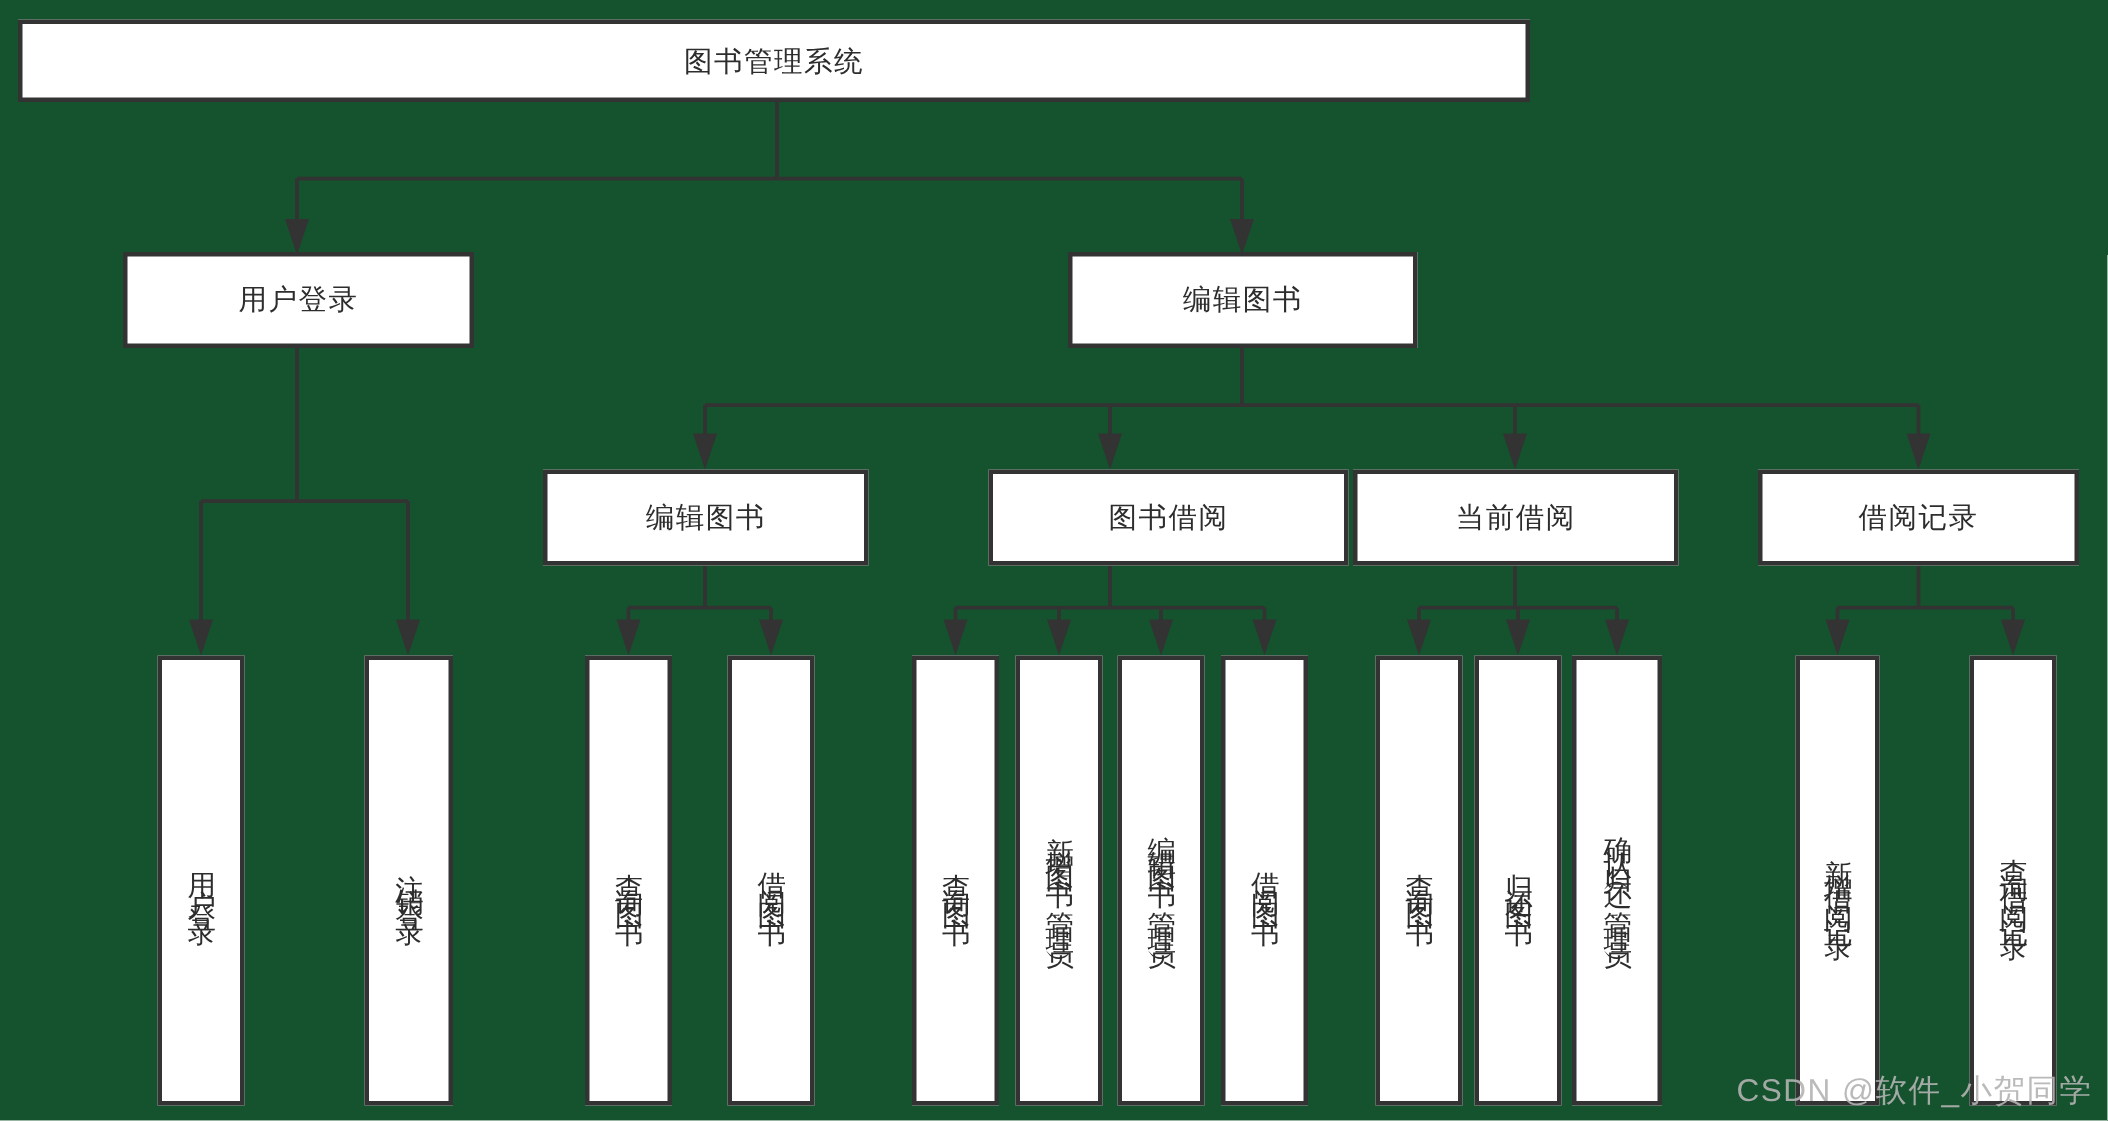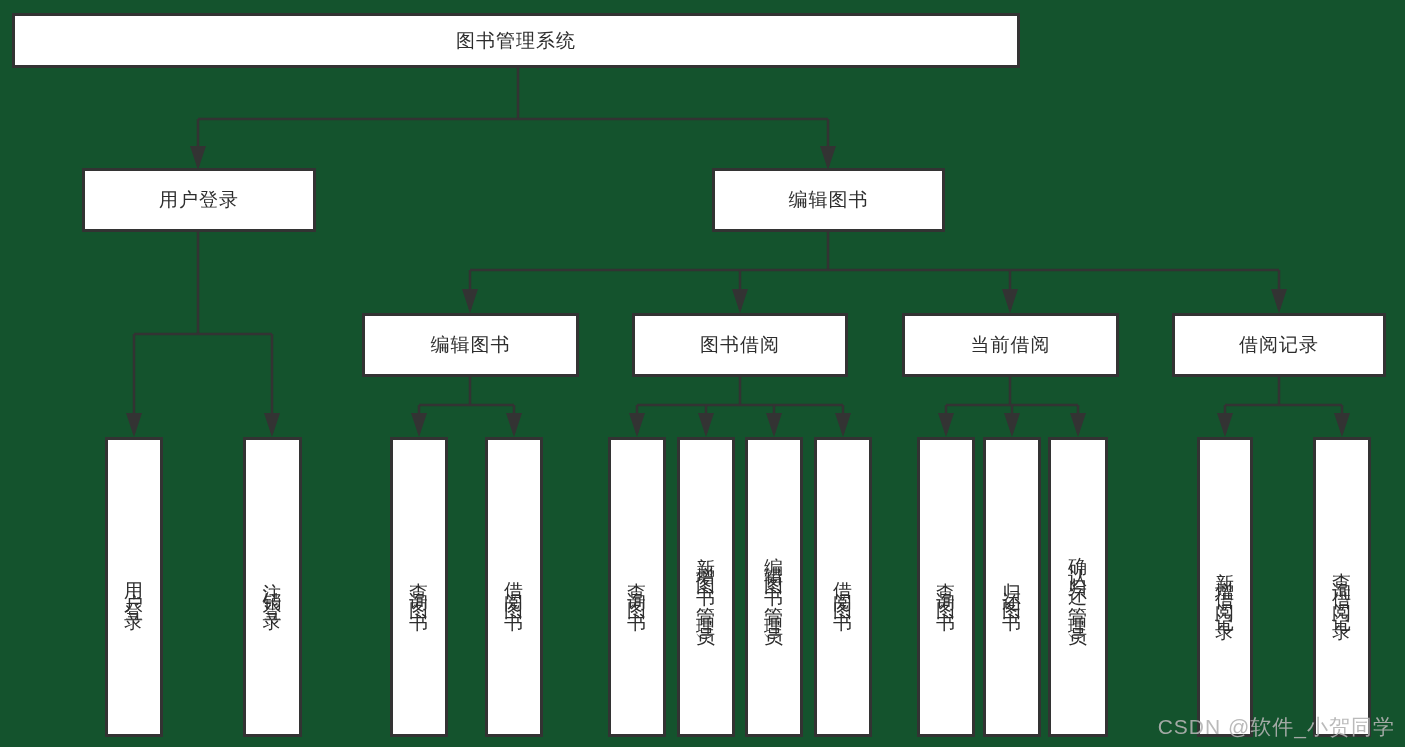--- a/index.html
+++ b/index.html
@@ -117,21 +117,21 @@
   <div class="node hbox" style="left:82px;top:168px;width:234px;height:64px">
     <span>用户登录</span>
   </div>
   <div class="node hbox" style="left:712px;top:168px;width:233px;height:64px">
     <span>编辑图书</span>
   </div>
 
   <div class="node hbox" style="left:362px;top:313px;width:217px;height:64px">
     <span>编辑图书</span>
   </div>
-  <div class="node hbox" style="left:632px;top:313px;width:216px;height:64px">
+  <div class="node hbox" style="left:659px;top:313px;width:240px;height:64px">
     <span>图书借阅</span>
   </div>
   <div class="node hbox" style="left:902px;top:313px;width:217px;height:64px">
     <span>当前借阅</span>
   </div>
   <div class="node hbox" style="left:1172px;top:313px;width:214px;height:64px">
     <span>借阅记录</span>
   </div>
 
   <div class="node vbox" style="left:105px;top:437px;width:58px;height:300px">

